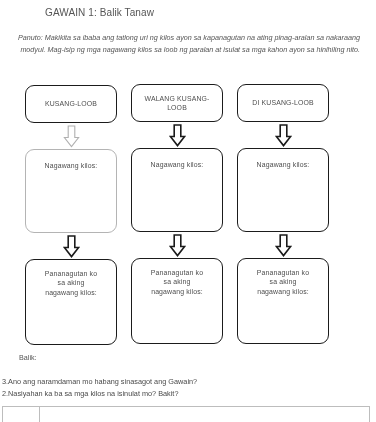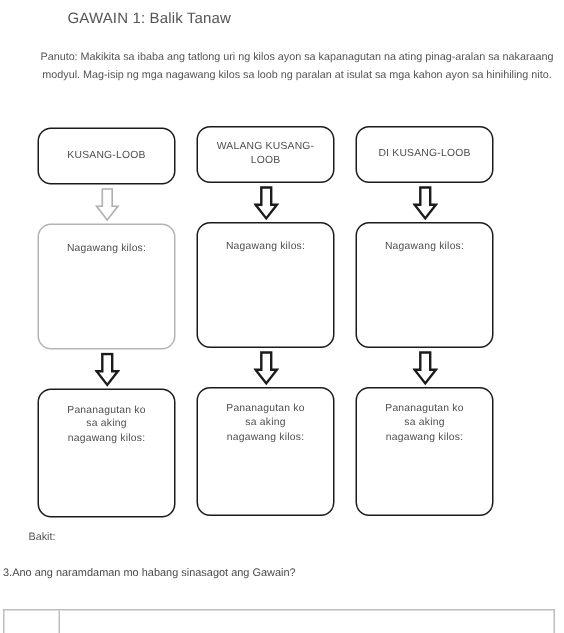--- a/index.html
+++ b/index.html
@@ -29,27 +29,28 @@
     left: 13px;
     top: 7px;
     font-size: 10px;
     color: #555555;
     letter-spacing: 0.1px;
     white-space: nowrap;
     margin-left: 32px;
   }
   .panuto {
     position: absolute;
-    left: 22px;
+    left: 8px;
     top: 32px;
     width: 352px;
     font-size: 7.2px;
     line-height: 11.6px;
     color: #555555;
-    text-align: center;
+    text-align: right;
+    font-style: italic;
   }
 
   
   .flow {
     position: absolute;
     left: 0;
     top: 84px;
     width: 376px;
     height: 266px;
   }
@@ -273,21 +274,22 @@
         <div class="box-label">
           <span>Pananagutan ko</span><br>
           <span>sa aking</span><br>
           <span>nagawang kilos:</span>
         </div>
       </div>
     </div>
 
   </div>
 
-  <div class="tanong">Bakit:</div>
+  <div class="tanong">Balik:</div>
 
   <div class="questions">
     <div>3.Ano ang naramdaman mo habang sinasagot ang Gawain?</div>
+    <div>2.Nasiyahan ka ba sa mga kilos na isinulat mo? Bakit?</div>
   </div>
 
   <div class="answer-box"></div>
 
 </div>
 
 </body></html>

